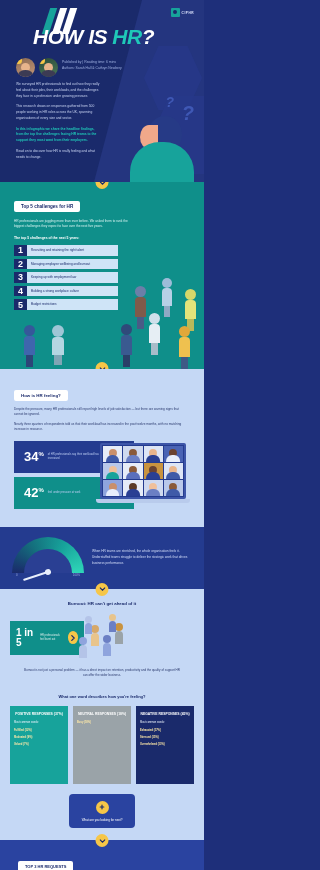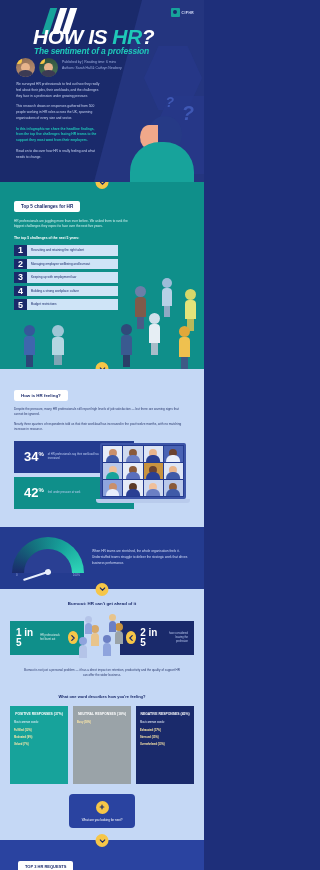--- a/index.html
+++ b/index.html
@@ -170,21 +170,20 @@
         <i class="s2"></i>
         <i class="s3"></i>
     </div>
 
     <div class="logo">
       <span class="logo-mark"></span>
       <span class="logo-text">CIPHR</span>
     </div>
 
     <h1 class="hero-title"><span>HOW IS </span><span class="hl">HR</span><span>?</span></h1>
-    <div class="hero-sub">The sentiment of a profession</div>
 
     <div class="authors">
       <div class="author a1">
           <span class="author-badge"></span>
         </div>
       <div class="author a2">
           <span class="author-badge"></span>
         </div>
     </div>
 
@@ -429,29 +428,20 @@
         <div class="fig" style="left:10px;bottom:26px;width:7px;">
             <div class="h" style="background:#b4c4e8;"></div>
             <div class="b" style="height:11px;background:#8fa4dd;"></div>
           </div>
         <div class="fig" style="left:34px;bottom:28px;width:7px;">
             <div class="h" style="background:#e8c48c;"></div>
             <div class="b" style="height:11px;background:#6b7fc4;"></div>
           </div>
       </div>
 
-      <div class="burn-box bb-right">
-        <div class="chev">
-          <svg viewBox="0 0 10 10">
-              <path d="M7 1 L3 5 L7 9" stroke="#1a2a6b" stroke-width="2" fill="none" stroke-linecap="round"></path>
-            </svg>
-        </div>
-        <div class="bb-num">2 in 5</div>
-        <div class="bb-cap">have considered leaving the profession</div>
-      </div>
     </div>
 
     <div class="burn-note">Burnout is not just a personal problem — it has a direct impact on retention, productivity and the quality of support HR can offer the wider business.</div>
   </section>
 
   <section class="resp">
     <div class="resp-q">What one word describes how you're feeling?</div>
     <div class="cards">
       <div class="card c1">
         <h4>POSITIVE RESPONSES (37%)</h4>

